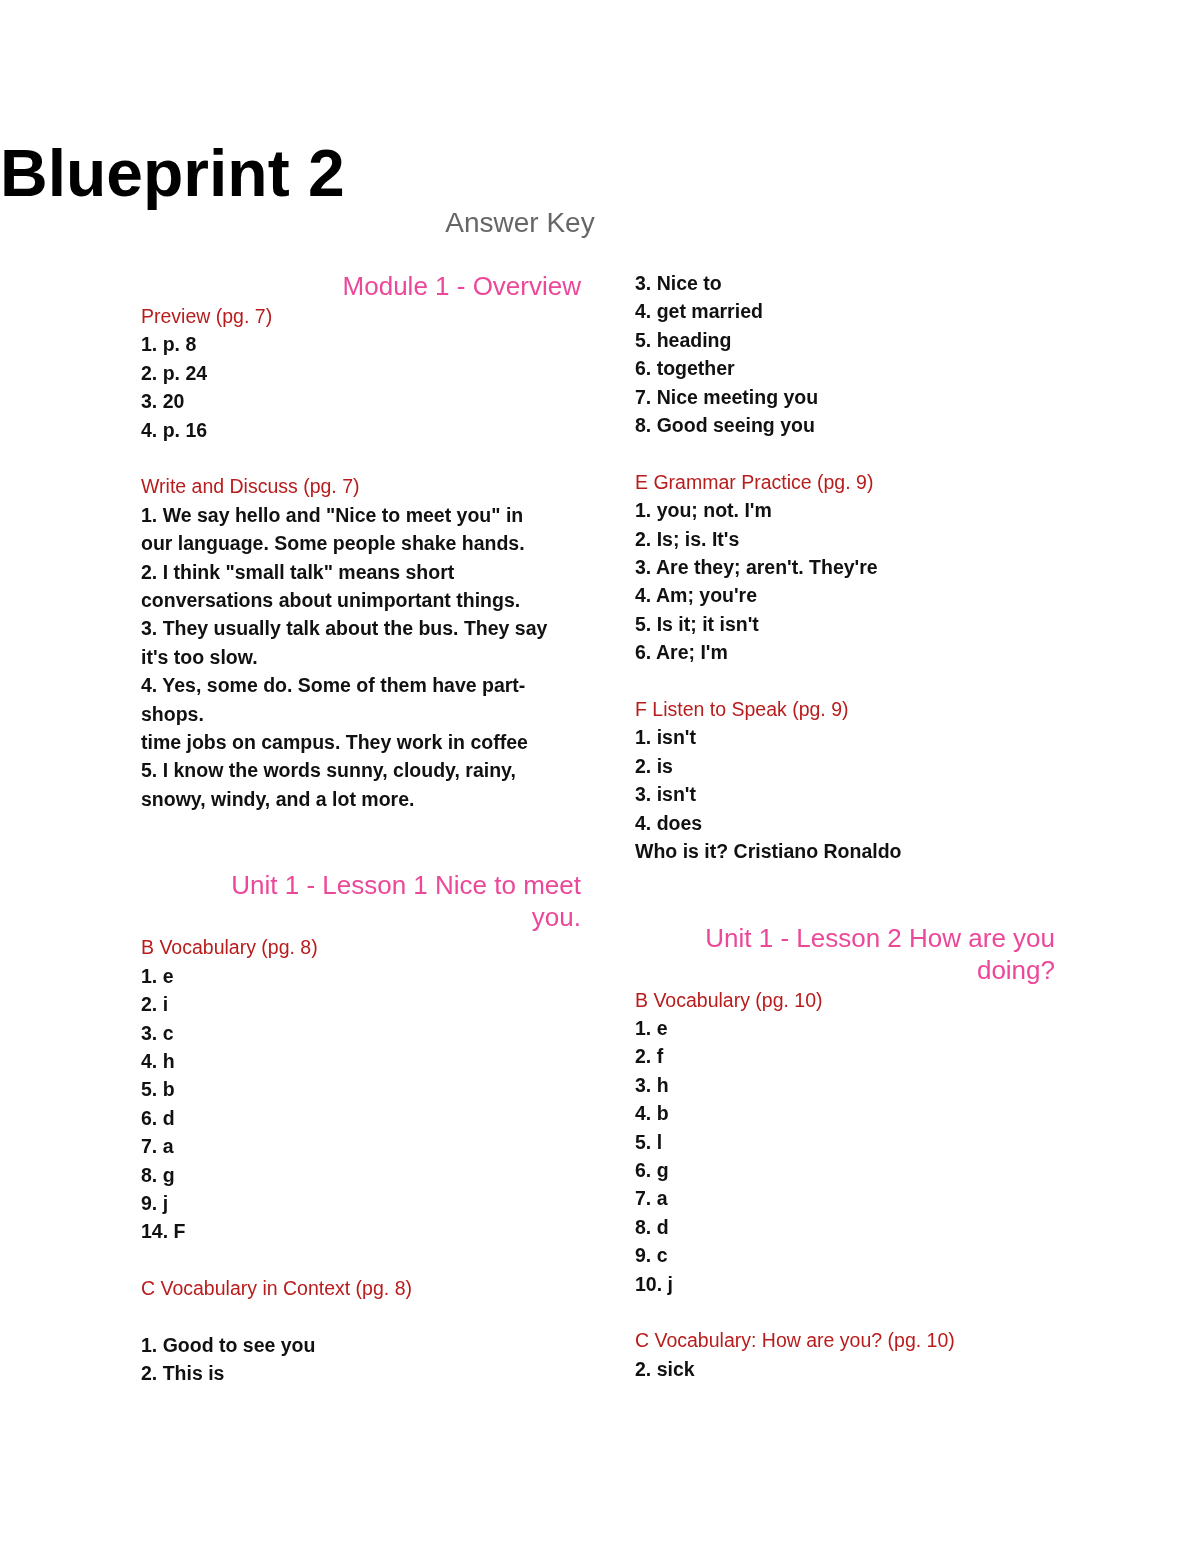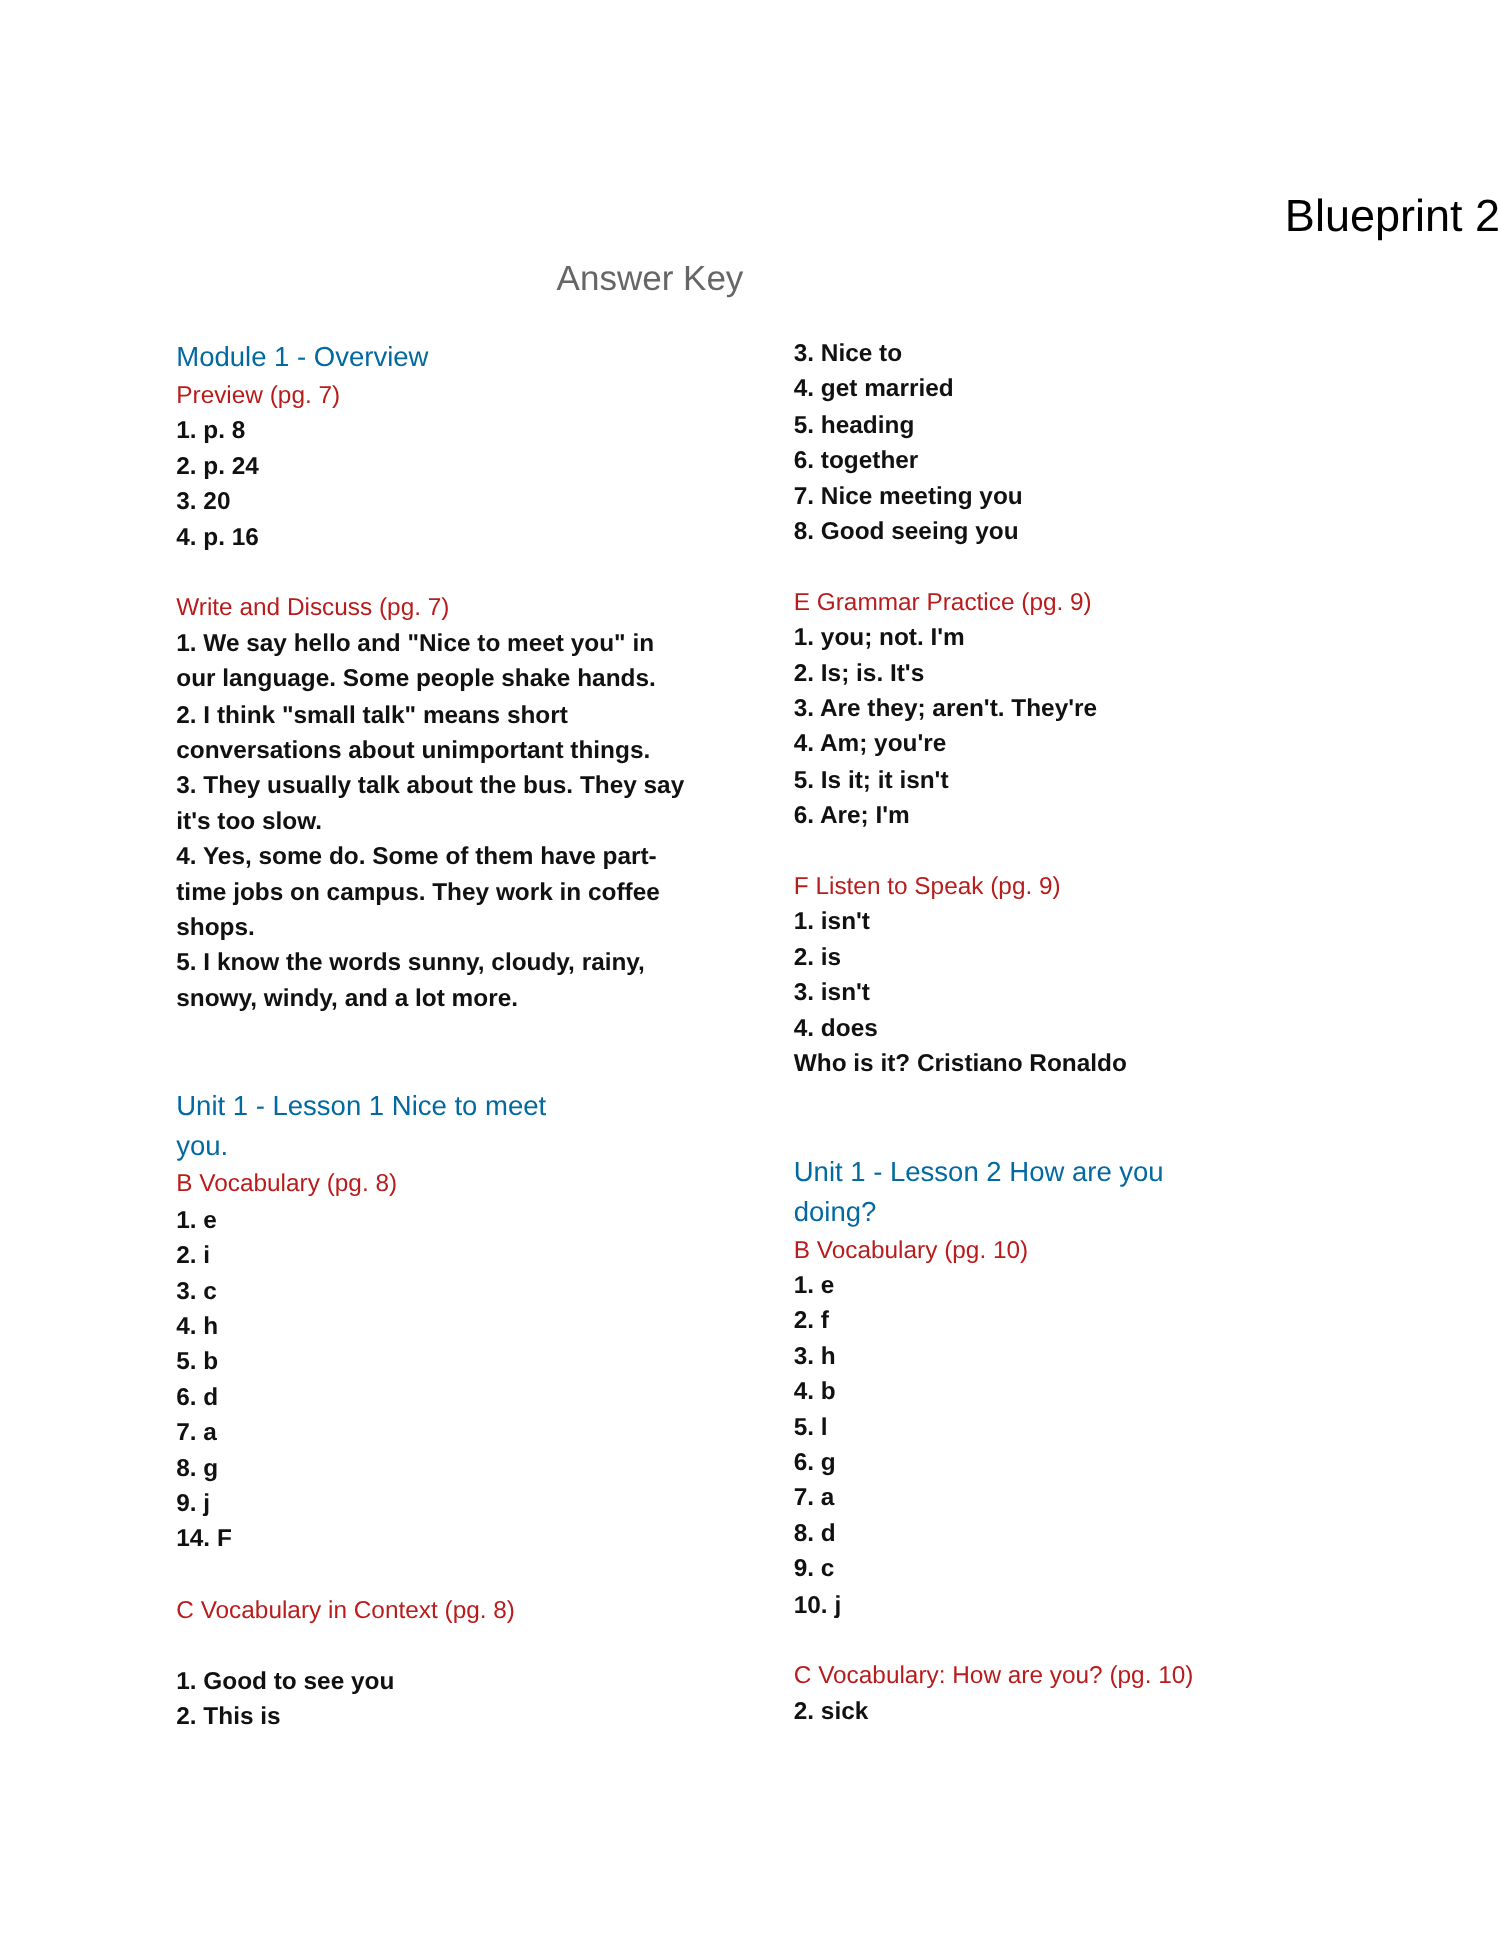--- a/index.html
+++ b/index.html
@@ -1,25 +1,25 @@
 <!DOCTYPE html>
 <html><head>
 <meta charset="utf-8">
 <style>
   html, body { margin:0; padding:0; background:#ffffff; }
   body { width:1200px; height:1553px; position:relative; overflow:hidden;
          font-family:"Liberation Sans", sans-serif; color:#111; }
-  .title { position:absolute; left:0; width:1200px; top:143px; text-align:right;
-           font-size:36px; color:#000; line-height:60px; }
+  .title { position:absolute; left:0; width:1200px; top:143px; text-align:left;
+           font-size:66px; color:#000; line-height:60px;font-weight:bold; }
   .subtitle { position:absolute; left:0; width:1040px; top:205px; text-align:center;
               font-size:28px; color:#666; line-height:36px; }
   .col { position:absolute; top:270px; font-size:19.5px; line-height:28.4px; color:#111; }
   .col-left { left:141px; width:440px; }
   .col-right { left:635px; width:420px; top:269px; }
-  .h2 { font-size:22px; color:#0369a1; line-height:32px; margin:0; }
+  .h2 { font-size:26px; color:#ec4899; line-height:32px; margin:0;text-align:right; }
   .h3 { font-weight:normal; color:#b91c1c; font-size:19.5px; line-height:28.4px; margin:0; }
   .line { margin:0;font-weight:bold; }
   .gap { height:28.4px; }
   .gap2 { height:56px; }
 </style>
 </head>
 <body>
 
 <div class="title">Blueprint 2</div>
 <div class="subtitle">Answer Key</div>
@@ -33,22 +33,22 @@
   <p class="line">4. p. 16</p>
   <div class="gap"></div>
   <p class="h3">Write and Discuss (pg. 7)</p>
   <p class="line">1. We say hello and "Nice to meet you" in</p>
   <p class="line">our language. Some people shake hands.</p>
   <p class="line">2. I think "small talk" means short</p>
   <p class="line">conversations about unimportant things.</p>
   <p class="line">3. They usually talk about the bus. They say</p>
   <p class="line">it's too slow.</p>
   <p class="line">4. Yes, some do. Some of them have part-</p>
+  <p class="line">shops.</p>
   <p class="line">time jobs on campus. They work in coffee</p>
-  <p class="line">shops.</p>
   <p class="line">5. I know the words sunny, cloudy, rainy,</p>
   <p class="line">snowy, windy, and a lot more.</p>
   <div class="gap2"></div>
   <p class="h2">Unit 1 - Lesson 1 Nice to meet</p>
   <p class="h2">you.</p>
   <p class="h3">B Vocabulary (pg. 8)</p>
   <p class="line">1. e</p>
   <p class="line">2. i</p>
   <p class="line">3. c</p>
   <p class="line">4. h</p>

